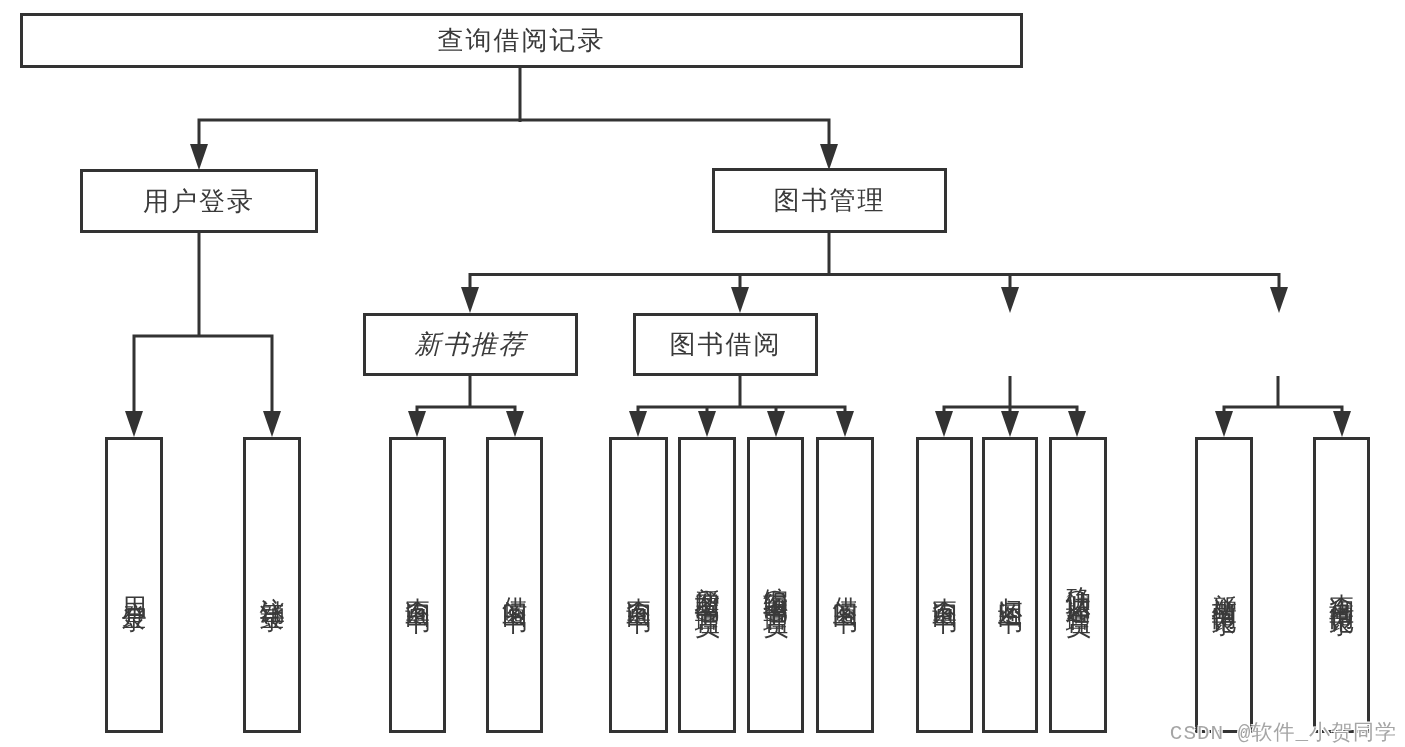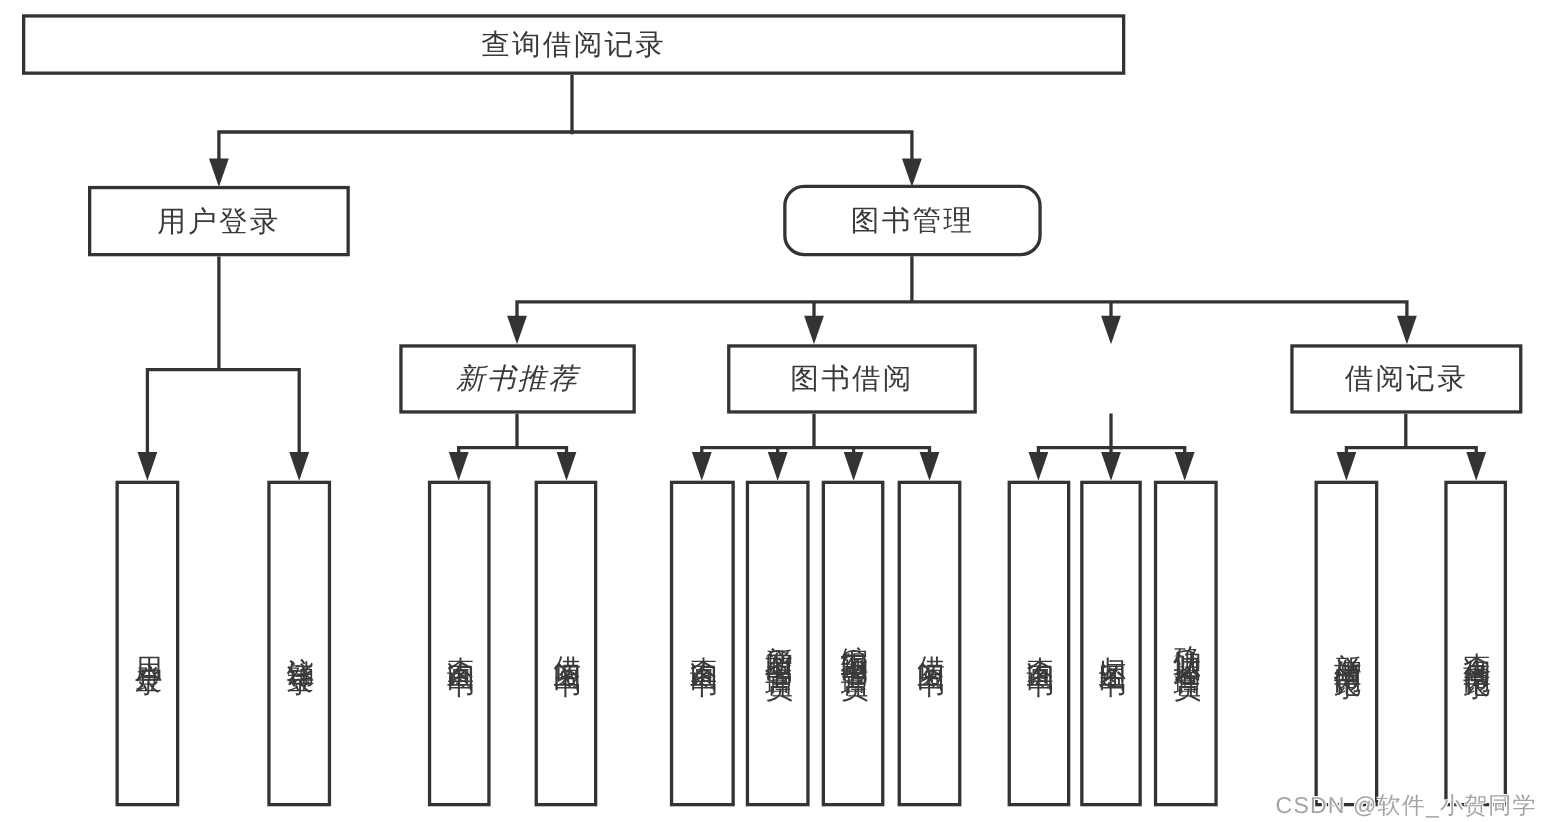--- a/index.html
+++ b/index.html
@@ -27,43 +27,44 @@
     color:var(--text);
   }
   .leaf .vtext{
     writing-mode:vertical-rl;
     font-size:25px;line-height:1.1;letter-spacing:4px;
     white-space:nowrap;
   }
   
   .n-root   {left:20px;  top:13px;  width:1003px;height:55px;}
   .n-user   {left:80px;  top:169px; width:238px; height:64px;}
-  .n-mgmt   {left:712px; top:168px; width:235px; height:65px;border-radius:19px;}
+  .n-mgmt   {left:712px; top:168px; width:235px; height:65px;}
   .n-newbook{left:363px; top:313px; width:215px; height:63px;font-style:italic;}
-  .n-borrow {left:633px; top:313px; width:227px; height:63px;margin-left:28px;}
+  .n-borrow {left:633px; top:313px; width:185px; height:63px;}
   .n-current{left:903px; top:313px; width:214px; height:63px;}
   .n-records{left:1173px;top:313px; width:211px; height:63px;}
   
   .l1 {left:105px; width:58px;}
   .l2 {left:243px; width:58px;}
   .l3 {left:389px; width:57px;}
   .l4 {left:486px; width:57px;}
   .l5 {left:609px; width:59px;}
   .l6 {left:678px; width:58px;}
   .l7 {left:747px; width:57px;}
   .l8 {left:816px; width:58px;}
   .l9 {left:916px; width:57px;}
   .l10{left:982px; width:56px;}
   .l11{left:1049px;width:58px;}
   .l12{left:1195px;width:58px;}
   .l13{left:1313px;width:57px;}
   .watermark{
     position:absolute;right:8px;bottom:1px;
     color:var(--wm);font-size:21px;letter-spacing:1px;
     text-shadow:1px 1px 0 #ffffff,-1px -1px 0 #ffffff,1px -1px 0 #ffffff,-1px 1px 0 #ffffff;
+    font-family:Liberation Mono, monospace;
   }
 </style>
 </head>
 <body>
 
 <div class="canvas">
 
   <svg class="connectors" width="1405" height="747" viewBox="0 0 1405 747" xmlns="http://www.w3.org/2000/svg">
     <path fill="none" stroke="#333333" stroke-width="3" d="
       M520 68 V122
@@ -132,23 +133,20 @@
   <div class="node n-mgmt">
     <span>图书管理</span>
   </div>
 
   <div class="node n-newbook">
     <span>新书推荐</span>
   </div>
   <div class="node n-borrow">
     <span>图书借阅</span>
   </div>
-  <div class="node n-records">
-    <span>借阅记录</span>
-  </div>
 
   <div class="leaf l1">
     <span class="vtext">用户登录</span>
   </div>
   <div class="leaf l2">
     <span class="vtext">注销登录</span>
   </div>
 
   <div class="leaf l3">
     <span class="vtext">查询图书</span>

